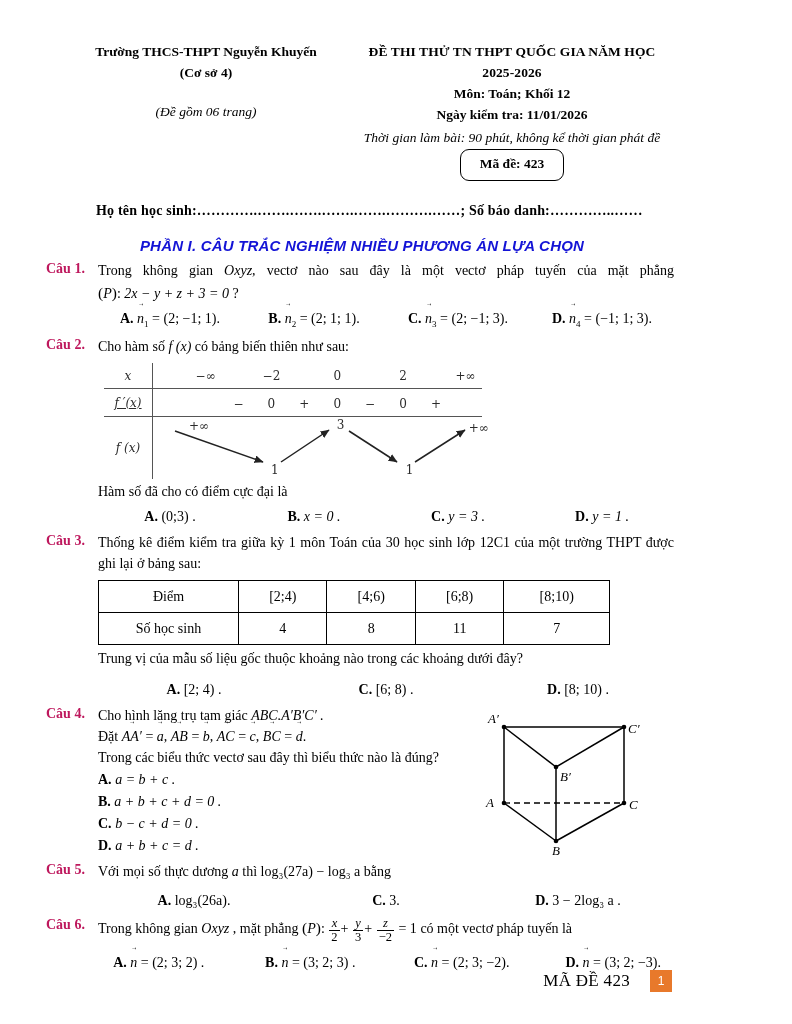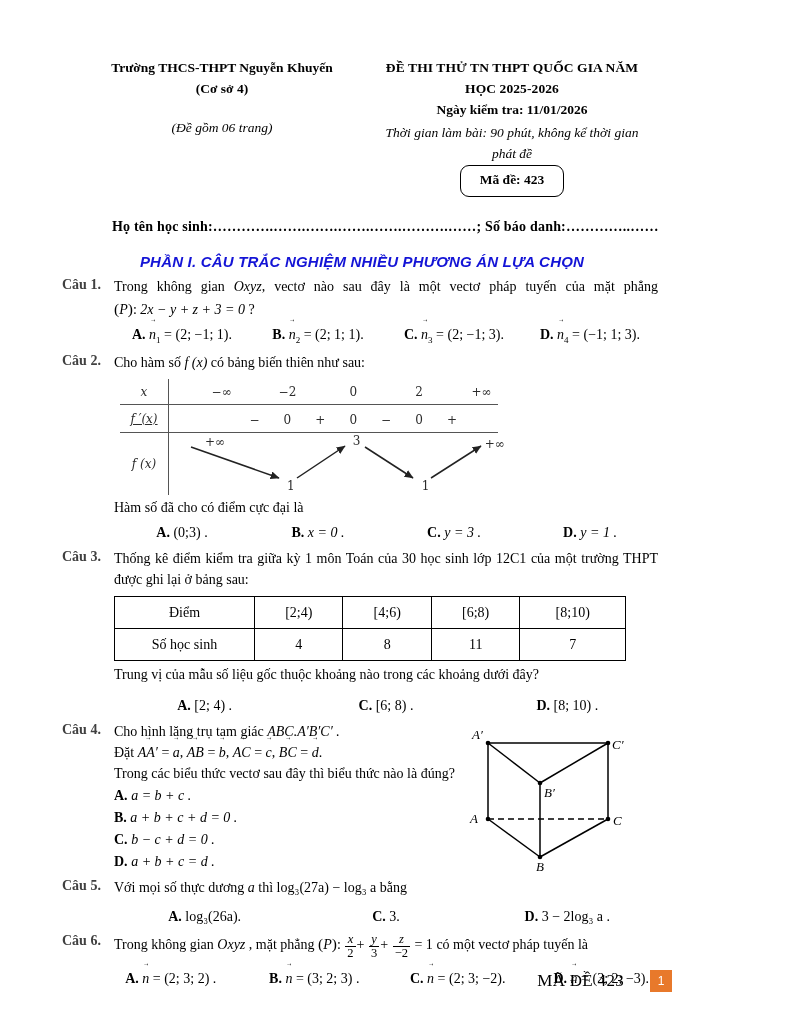--- a/index.html
+++ b/index.html
@@ -7,21 +7,21 @@
   body {
     width: 792px;
     height: 1024px;
     background: #ffffff;
     font-family: "Liberation Serif", "DejaVu Serif", serif;
     color: #000000;
     position: relative;
     overflow: hidden;
   }
 
-  .page { position: relative; width: 724px; height: 1024px; padding: 16px; }
+  .page { position: relative; width: 724px; height: 1024px; padding: 0; }
 
   
   .header {
     display: flex;
     padding: 42px 56px 0 56px;
   }
   .hdr-left {
     width: 300px;
     text-align: center;
     font-size: 13.5px;
@@ -70,21 +70,21 @@
     font-size: 15px;
     margin-top: 18px;
     letter-spacing: .2px;
   }
 
   
   .body-area { padding: 0 50px 0 46px; margin-top: 6px; }
 
   .q { display: flex; align-items: flex-start; margin-top: 5px; }
   .q-label {
-    color: #404040;
+    color: #be185d;
     font-weight: bold;
     font-size: 14px;
     width: 52px;
     flex: 0 0 52px;
     padding-top: 1px;
   }
   .q-body { flex: 1; font-size: 14px; line-height: 1.5; }
 
   .stem { text-align: justify; }
   .stem.jst { text-align: justify; text-align-last: justify; }
@@ -188,21 +188,21 @@
   .q4wrap { position: relative; }
   .q4text { width: 405px; }
 
   
   .footer {
     position: absolute;
     right: 52px;
     bottom: 32px;
     display: flex;
     align-items: center;
-    gap: 26px;
+    gap: 20px;
   }
   .footer .made {
     font-size: 17px;
     letter-spacing: .3px;
   }
   .footer .pagebadge {
     background: #e8792b;
     color: #ffffff;
     font-family: "Liberation Sans", sans-serif;
     font-size: 12px;
@@ -219,20 +219,21 @@
 <div class="page">
 
   <div class="header">
     <div class="hdr-left">
       <div class="school">Trường THCS-THPT Nguyễn Khuyến</div>
       <div class="campus">(Cơ sở 4)</div>
       <div class="pages">(Đề gồm 06 trang)</div>
     </div>
     <div class="hdr-right">
       <div class="l1">ĐỀ THI THỬ TN THPT QUỐC GIA NĂM HỌC 2025-2026</div>
+      <div class="l2">Môn: Toán; Khối 12</div>
       <div class="l3">Ngày kiểm tra: 11/01/2026</div>
       <div class="l4">Thời gian làm bài: 90 phút, không kể thời gian phát đề</div>
       <div class="code-box-wrap">
         <div class="code-box">Mã đề: 423</div>
       </div>
     </div>
   </div>
 
   <div class="student-line">Họ tên học sinh:………….…….…….…….…….……….……; Số báo danh:…………..……</div>
 

